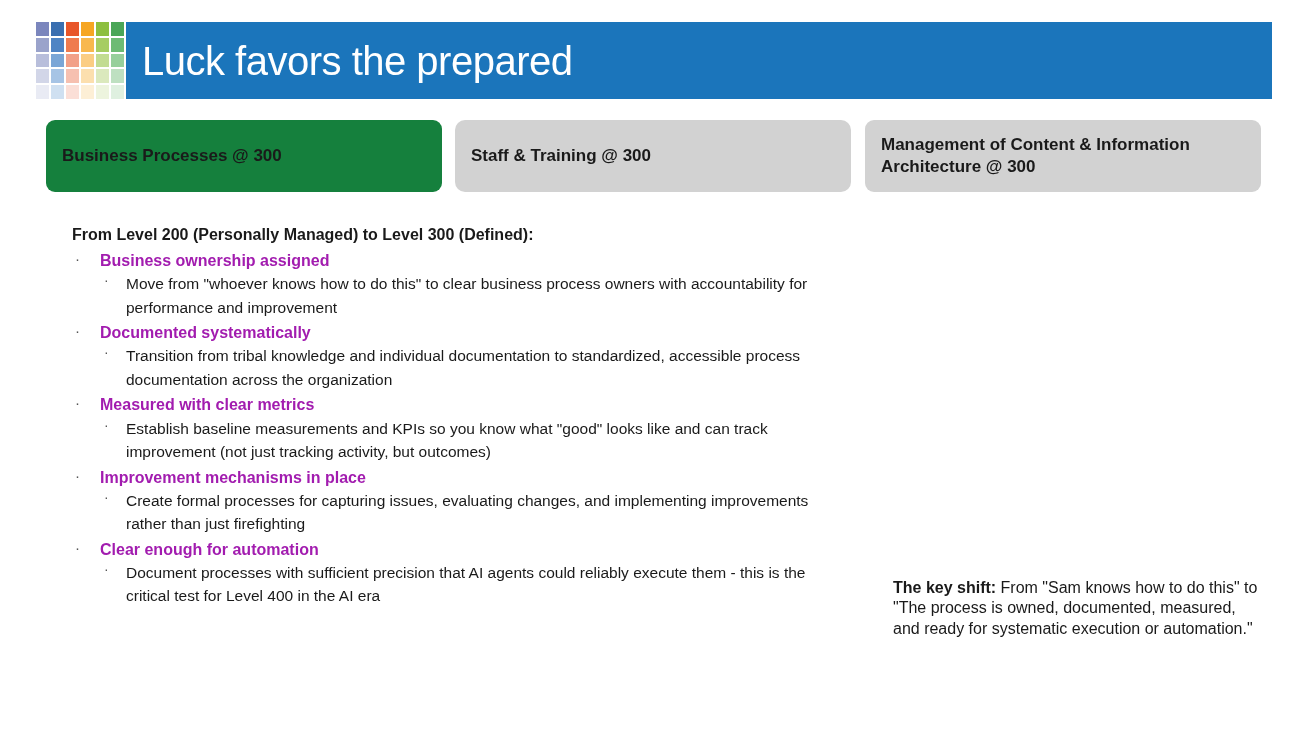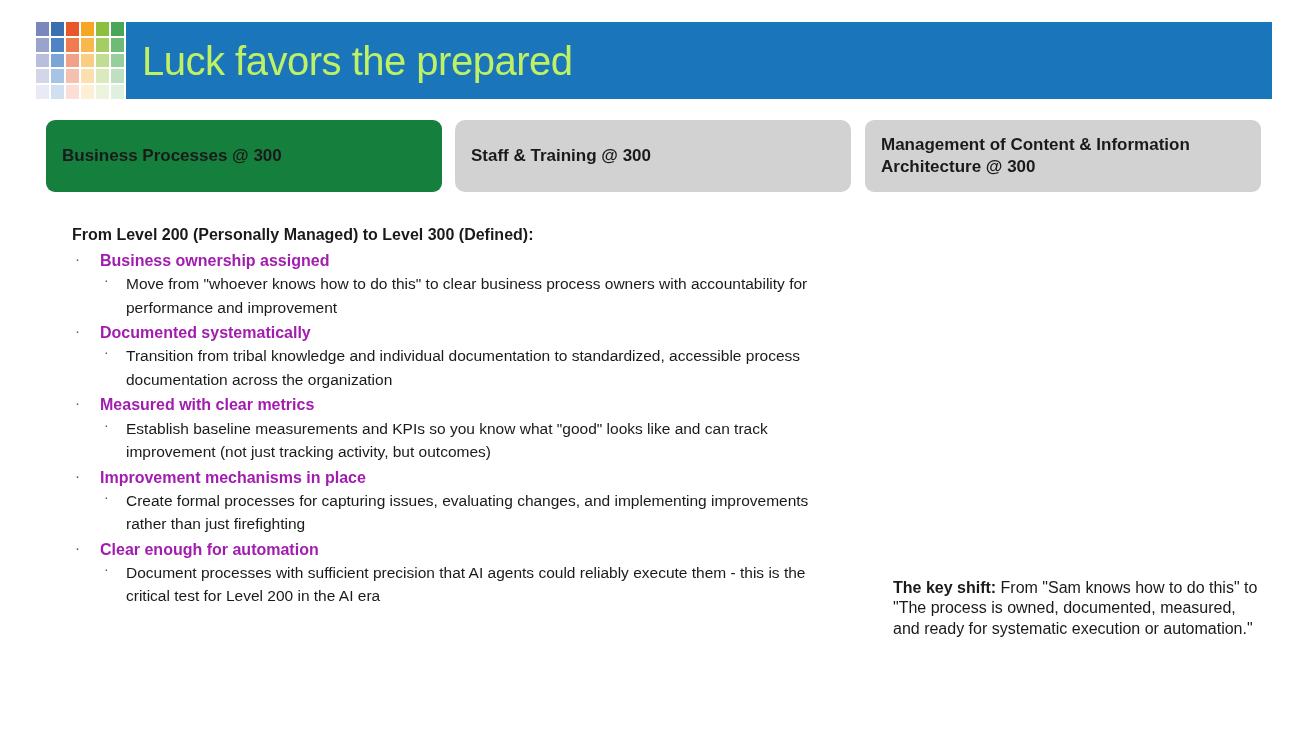--- a/index.html
+++ b/index.html
@@ -44,21 +44,21 @@
     top: 0;
     width: 1146px;
     height: 77px;
     background: #1b75bb;
   }
   #slide-title {
     position: absolute;
     left: 16px;
     top: 50%;
     transform: translateY(-50%);
-    color: #bef264;
+    color: #ffffff;
     font-size: 40px;
     font-weight: 400;
     letter-spacing: -0.5px;
     white-space: nowrap;
   }
 
   
   .pill {
     position: absolute;
     top: 120px;
@@ -263,21 +263,21 @@
         </li>
       </ul>
     </li>
 
     <li>
       <span class="b1">·</span>
       <span class="t1">Clear enough for automation</span>
       <ul class="lvl2">
         <li>
           <span class="b2">·</span>
-          <span class="t2">Document processes with sufficient precision that AI agents could reliably execute them - this is the critical test for Level 200 in the AI era</span>
+          <span class="t2">Document processes with sufficient precision that AI agents could reliably execute them - this is the critical test for Level 400 in the AI era</span>
         </li>
       </ul>
     </li>
   </ul>
 </div>
 
 <div id="key-shift">
   <span class="ks-label">The key shift:</span><span class="ks-text"> From "Sam knows how to do this" to "The process is owned, documented, measured, and ready for systematic execution or automation."</span>
 </div>
 

